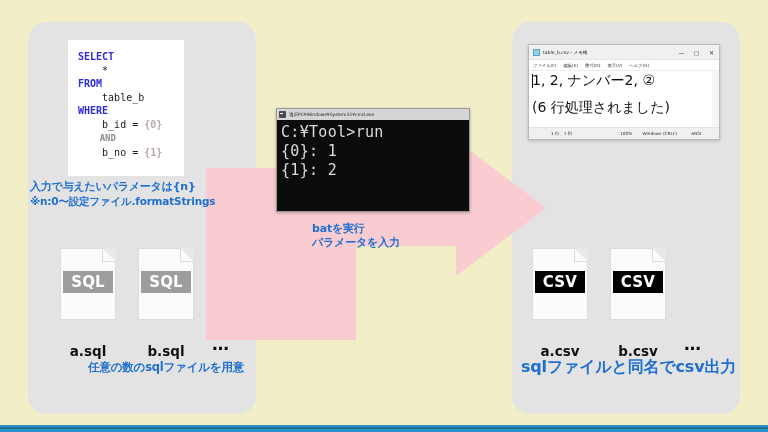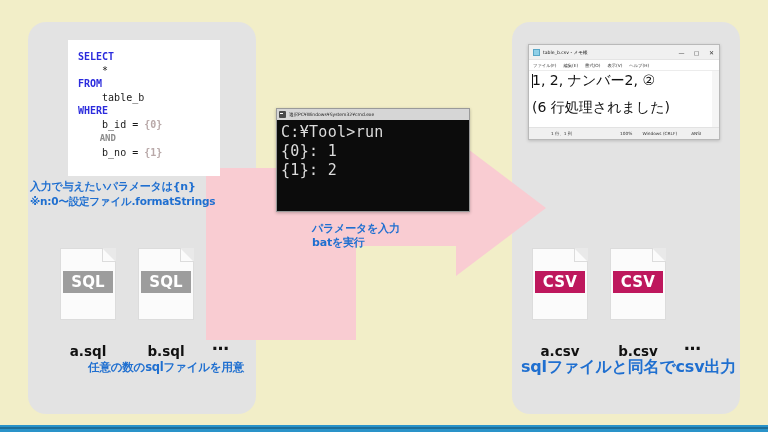--- a/index.html
+++ b/index.html
@@ -27,21 +27,21 @@
   }
   #panel-left{left:28px;top:22px;width:228px;height:392px;}
   #panel-right{left:512px;top:22px;width:228px;height:392px;}
 
   
   .arrow-wrap{position:absolute;left:206px;top:140px;width:340px;height:200px;}
   .arrow-wrap svg{display:block;}
 
   
   #sql-card{
-    position:absolute;left:68px;top:40px;width:152px;height:136px;
+    position:absolute;left:68px;top:40px;width:116px;height:136px;
     background:#ffffff;
     padding:4px 0 13px 0;
     box-sizing:border-box;
   }
   #sql-code{
     margin:0;padding:6px 0 0 10px;
     font-family:"DejaVu Sans Mono","Liberation Mono",monospace;
     font-size:10px;line-height:13.5px;color:#222;
     white-space:pre;
     font-weight:bold;
@@ -168,21 +168,21 @@
     border-left:1px solid #dcdcdc;border-bottom:1px solid #dcdcdc;
     box-sizing:border-box;
   }
   .file-badge{
     position:absolute;left:2px;right:2px;top:22px;height:22px;
     display:flex;align-items:center;justify-content:center;
     color:#fff;font-weight:bold;font-size:15px;letter-spacing:0.2px;
     font-family:"DejaVu Sans","Liberation Sans",sans-serif;
   }
   .badge-sql{background:#9d9d9d;}
-  .badge-csv{background:#be185d;}
+  .badge-csv{background:#000000;}
   .file-label{
     margin-top:23px;font-size:13.5px;color:#111;font-weight:bold;
     font-family:"DejaVu Sans","Liberation Sans",sans-serif;
   }
   .ellipsis{
     font-size:17px;color:#111;font-weight:bold;padding-bottom:5px;
     font-family:"DejaVu Sans","Liberation Sans",sans-serif;
   }
 
   
@@ -231,22 +231,22 @@
     <div id="console-titlebar">
       <span class="cmd-ico"></span>
       <span id="console-title-text">選択PC¥Windows¥System32¥cmd.exe</span>
     </div>
     <div id="console-body">C:¥Tool&gt;run
 {0}: 1
 {1}: 2</div>
   </div>
 
   <div class="cap" id="cap-center">
+    <span>batを実行</span>
     <span>パラメータを入力</span>
-    <span>batを実行</span>
   </div>
 
   <div id="notepad-window">
     <div id="np-titlebar">
       <span id="np-doc-icon"></span>
       <span id="np-title-text">table_b.csv - メモ帳</span>
       <span class="np-ctl">—</span>
       <span class="np-ctl">▢</span>
       <span class="np-ctl">✕</span>
     </div>

